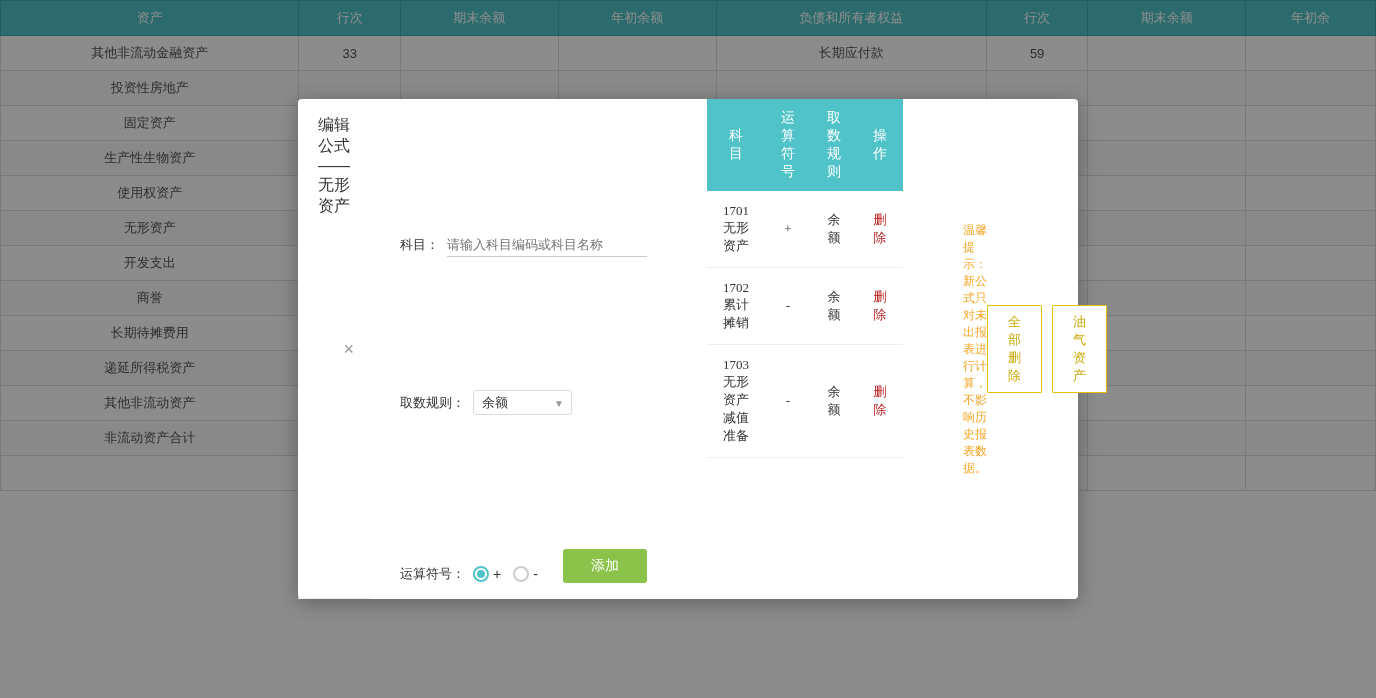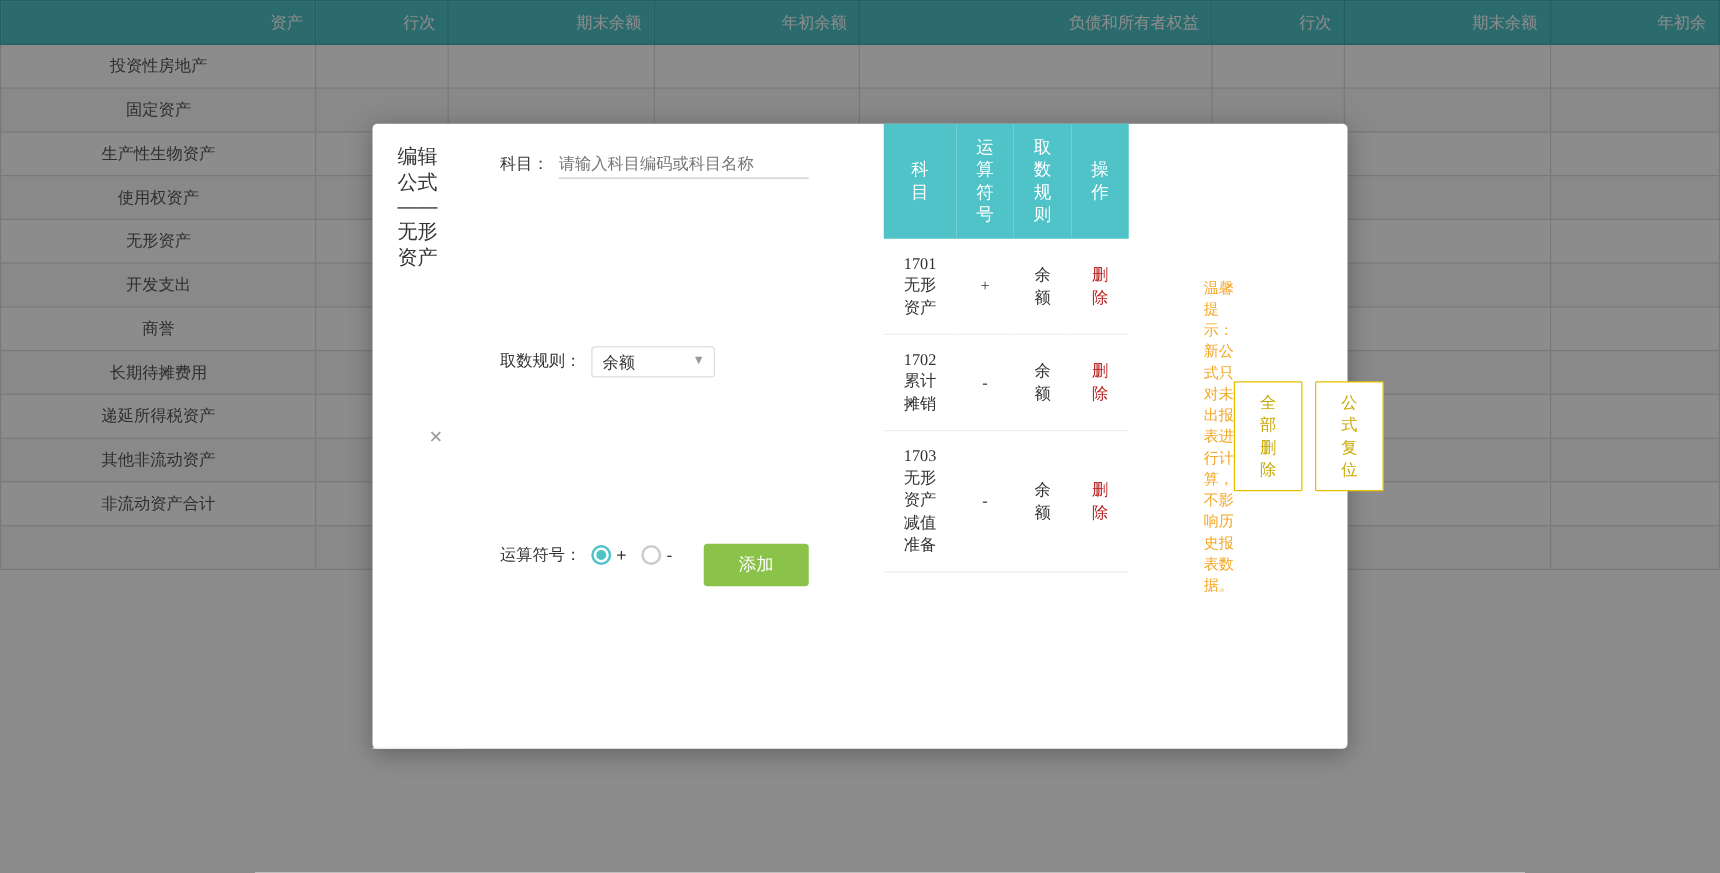--- a/index.html
+++ b/index.html
@@ -22,21 +22,21 @@
     .bg-table {
       width: 100%;
       border-collapse: collapse;
       font-size: 13px;
       color: #333;
     }
 
     .bg-table th {
       background: #4fc3c8;
       color: #fff;
-      text-align: right;
+      text-align: center;
       padding: 8px 10px;
       border: 1px solid #3bb0b5;
       font-weight: normal;
     }
 
     .bg-table td {
       text-align: center;
       padding: 8px 10px;
       border: 1px solid #ddd;
       color: #555;
@@ -93,21 +93,21 @@
       cursor: pointer;
       background: none;
       border: none;
       line-height: 1;
     }
 
     
     .modal-form {
       padding: 20px 30px 16px;
       display: flex;
-      align-items: flex-start;
+      align-items: flex-end;
       gap: 20px;
       flex-wrap: wrap;
     }
 
     .form-group {
       display: flex;
       align-items: center;
       gap: 8px;
     }
 
@@ -300,20 +300,30 @@
           <th>行次</th>
           <th>期末余额</th>
           <th>年初余额</th>
           <th>负债和所有者权益</th>
           <th>行次</th>
           <th>期末余额</th>
           <th>年初余</th>
         </tr>
     </thead>
     <tbody id="bg-body">
+        <tr>
+          <td>其他非流动金融资产</td>
+          <td>33</td>
+          <td></td>
+          <td></td>
+          <td>长期应付款</td>
+          <td>59</td>
+          <td></td>
+          <td></td>
+        </tr>
         <tr>
           <td>投资性房地产</td>
           <td></td>
           <td></td>
           <td></td>
           <td></td>
           <td></td>
           <td></td>
           <td></td>
         </tr>
@@ -499,19 +509,19 @@
                 <td><a href="#" class="link-delete">删除</a></td>
               </tr>
             </tbody>
         </table>
       </div>
 
       <div class="modal-footer">
         <span class="footer-hint">温馨提示：新公式只对未出报表进行计算，不影响历史报表数据。</span>
         <div class="footer-buttons">
           <button class="btn-outline">全部删除</button>
-          <button class="btn-outline">公式复位</button>
+          <button class="btn-outline">油气资产</button>
         </div>
       </div>
 
     </div>
   </div>
 </div>
 
 </body></html>

